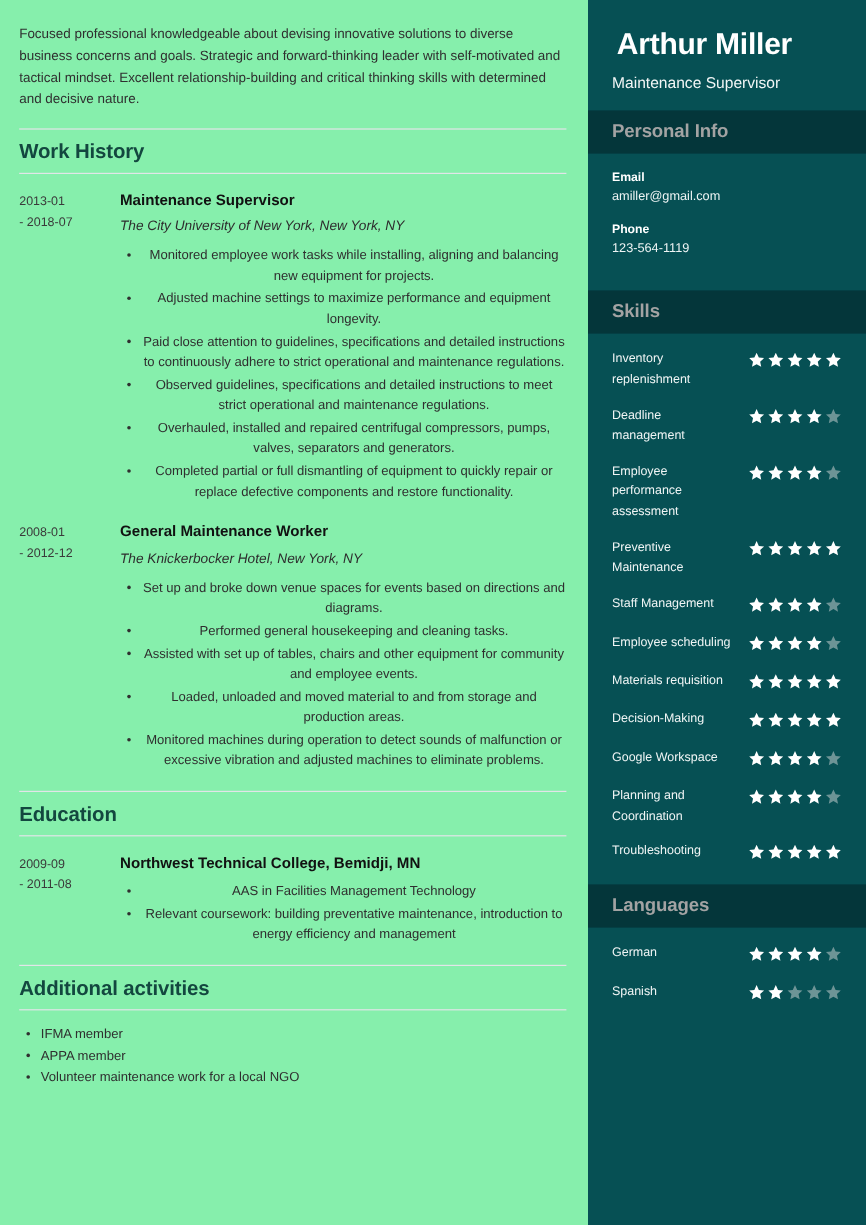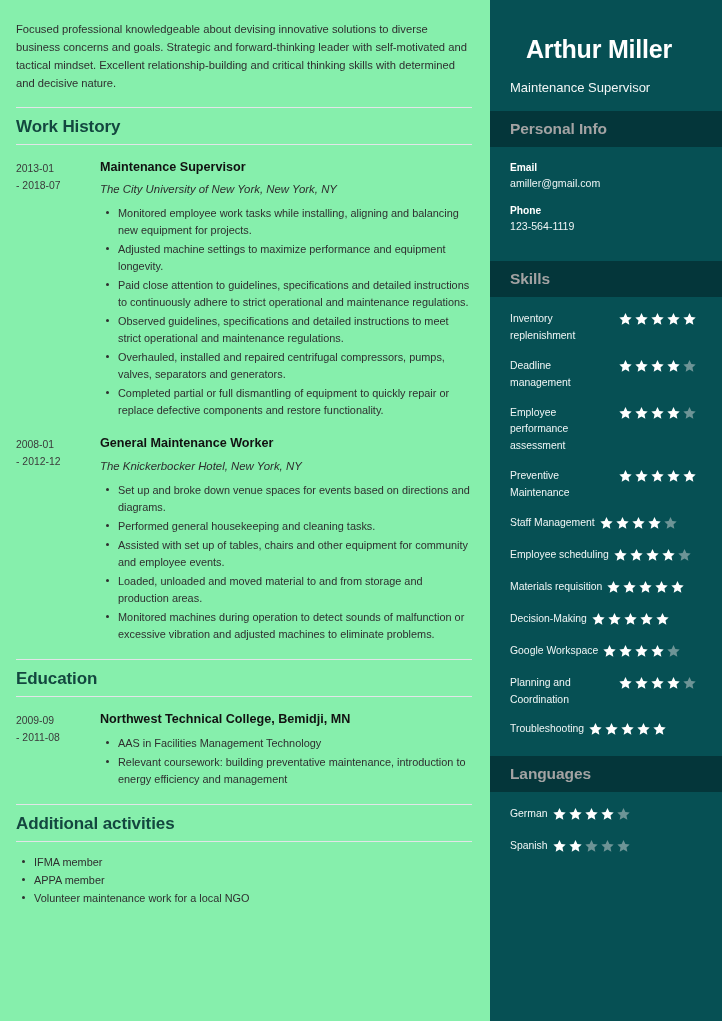--- a/index.html
+++ b/index.html
@@ -80,20 +80,21 @@
     margin: 7px 0 0 0;
     font-size: 11.4px;
     font-style: italic;
     color: #2d2d2d;
     line-height: 1.35;
   }
   ul.bullets {
     margin: 8px 0 0 0;
     padding-left: 16px;
     list-style: none;
+    text-align: center;
   }
   ul.bullets li {
     position: relative;
     font-size: 10.9px;
     line-height: 1.56;
     color: #2f2f2f;
     margin-bottom: 2px;
     padding-left: 2px;
   }
   ul.bullets li::before {
@@ -137,21 +138,21 @@
     background: #065054;
     color: #ffffff;
     box-sizing: border-box;
     position: relative;
   }
 
   .sb-header {
     padding: 20px 20px 16px 20px;
   }
   .sb-name {
-    margin: 16px;
+    margin: 4px;
     font-size: 25px;
     font-weight: bold;
     color: #ffffff;
     letter-spacing: -0.2px;
     line-height: 1.1;
   }
   .sb-role {
     margin: 9px 0 0 0;
     font-size: 13px;
     color: #f2f6f6;
@@ -188,20 +189,21 @@
   .contact-value {
     font-size: 10.6px;
     color: #eef4f4;
     line-height: 1.3;
     word-break: break-all;
   }
 
   .rating-row {
     display: flex;
     align-items: flex-start;
+    justify-content: space-between;
     margin-bottom: 13px;
   }
   .rating-row:last-child { margin-bottom: 2px; }
   .rating-label {
     font-size: 10.4px;
     color: #f0f5f5;
     line-height: 1.62;
     max-width: 104px;
     padding-right: 4px;
   }

